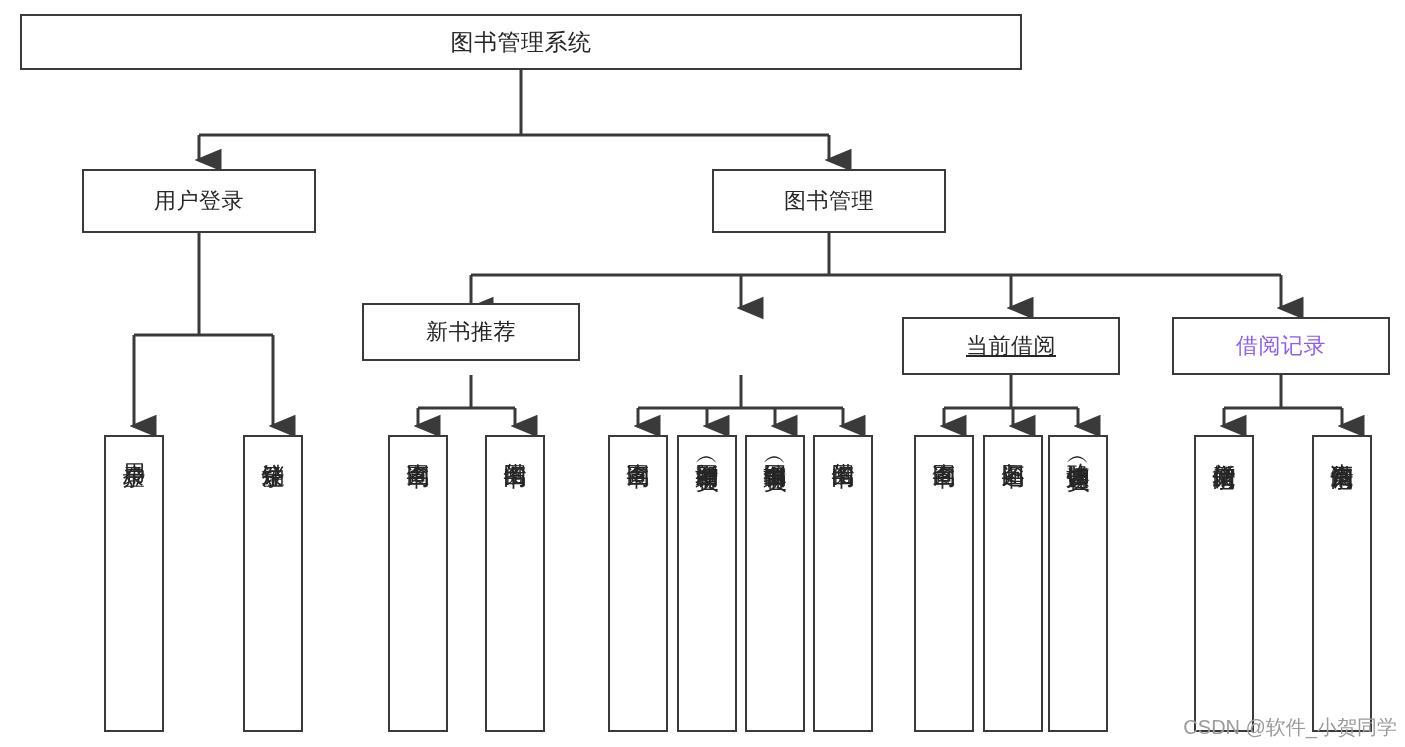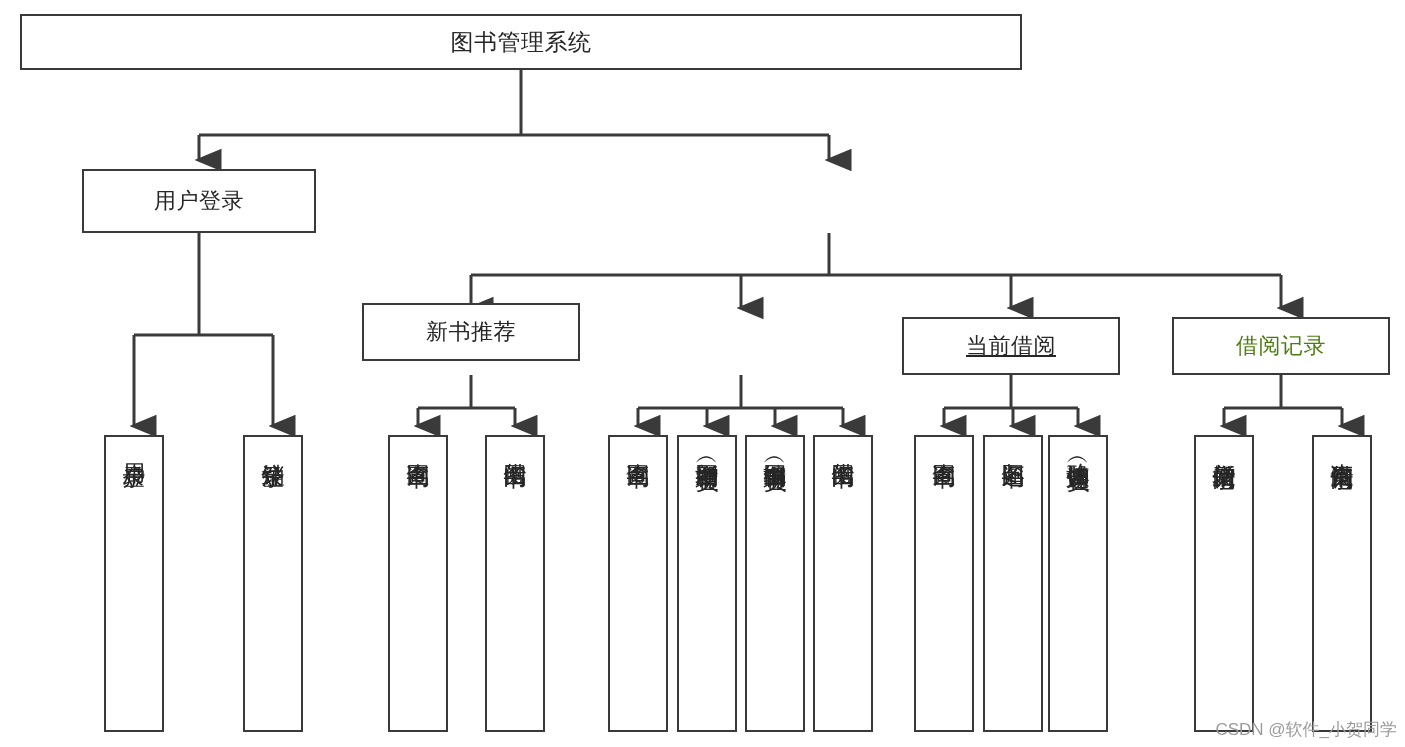--- a/index.html
+++ b/index.html
@@ -58,21 +58,21 @@
     text-orientation: upright;
     font-size: 23px;
     line-height: 1.18;
     letter-spacing: 1px;
     max-height: 282px;
   }
   .watermark {
     position: absolute;
     right: 8px;
     bottom: 6px;
-    font-size: 17px;
+    font-size: 20px;
     color: #9b9b9b;
     white-space: nowrap;
     z-index: 3;
     font-family: "Liberation Sans", "DejaVu Sans", sans-serif;
   }
 </style>
 </head>
 <body>
 
 <div id="canvas" style="background: rgb(255, 255, 255);">
@@ -127,28 +127,31 @@
     </g>
   </svg>
 
   <div class="node h-node node-root" style="left: 20px; top: 14px; width: 1002px; height: 56px; border-color: rgb(58, 58, 58); background: rgb(255, 255, 255); color: rgb(38, 38, 38);">
     <span class="node-label">图书管理系统</span>
   </div>
 
   <div class="node h-node" style="left: 82px; top: 169px; width: 234px; height: 64px; border-color: rgb(58, 58, 58); background: rgb(255, 255, 255); color: rgb(38, 38, 38);">
     <span class="node-label">用户登录</span>
   </div>
+  <div class="node h-node" style="left: 712px; top: 169px; width: 234px; height: 64px; border-color: rgb(58, 58, 58); background: rgb(255, 255, 255); color: rgb(38, 38, 38);">
+    <span class="node-label">图书管理</span>
+  </div>
 
   <div class="node h-node" style="left: 362px; top: 303px; width: 218px; height: 58px; border-color: rgb(58, 58, 58); background: rgb(255, 255, 255); color: rgb(38, 38, 38);">
     <span class="node-label">新书推荐</span>
   </div>
   <div class="node h-node" style="left: 902px; top: 317px; width: 218px; height: 58px; border-color: rgb(58, 58, 58); background: rgb(255, 255, 255); color: rgb(38, 38, 38); text-decoration: underline;">
     <span class="node-label">当前借阅</span>
   </div>
-  <div class="node h-node" style="left: 1172px; top: 317px; width: 218px; height: 58px; border-color: rgb(58, 58, 58); background: rgb(255, 255, 255); color: #4d7c0f;">
+  <div class="node h-node" style="left: 1172px; top: 317px; width: 218px; height: 58px; border-color: rgb(58, 58, 58); background: rgb(255, 255, 255); color: #8b5cf6;">
     <span class="node-label">借阅记录</span>
   </div>
 
   <div class="node v-node" style="left: 104px; top: 435px; width: 60px; height: 297px; border-color: rgb(58, 58, 58); background: rgb(255, 255, 255); color: rgb(38, 38, 38);">
     <span class="node-label">用户登录</span>
   </div>
   <div class="node v-node" style="left: 243px; top: 435px; width: 60px; height: 297px; border-color: rgb(58, 58, 58); background: rgb(255, 255, 255); color: rgb(38, 38, 38);">
     <span class="node-label">注销登录</span>
   </div>
   <div class="node v-node" style="left: 388px; top: 435px; width: 60px; height: 297px; border-color: rgb(58, 58, 58); background: rgb(255, 255, 255); color: rgb(38, 38, 38);">

